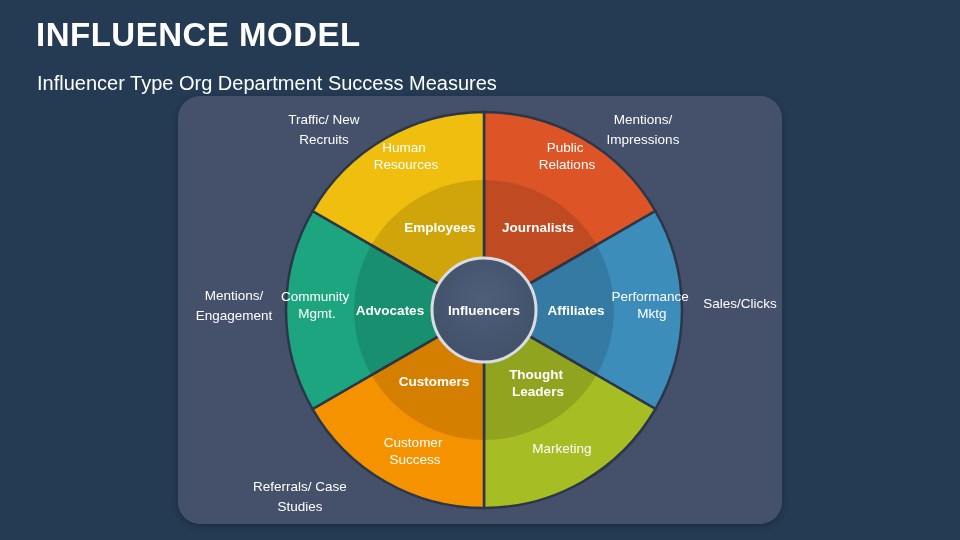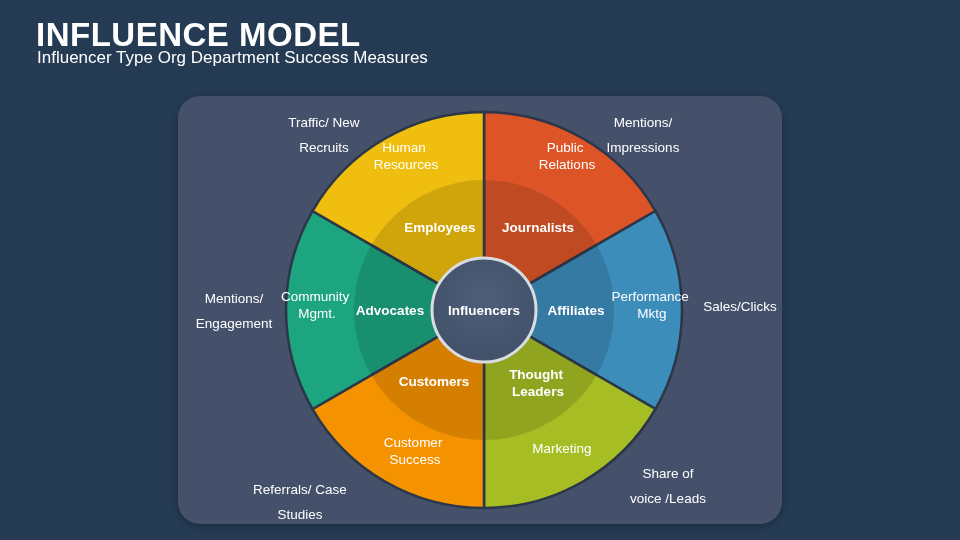--- a/index.html
+++ b/index.html
@@ -10,43 +10,43 @@
     overflow:hidden;
     position:relative;
   }
 
   .title{
     position:absolute;left:36px;top:16px;
     font-size:33px;font-weight:bold;color:#ffffff;
     letter-spacing:0.5px;
   }
   .subtitle{
-    position:absolute;left:37px;top:48px;
-    font-size:17px;font-weight:normal;color:#ffffff;
+    position:absolute;left:37px;top:72px;
+    font-size:20px;font-weight:normal;color:#ffffff;
   }
 
   .panel{
     position:absolute;left:178px;top:96px;
     width:604px;height:428px;
     background:#45516a;
     border-radius:22px;
     box-shadow:0 2px 6px rgba(0,0,0,0.25);
   }
 
   .wheel-wrap{
     position:absolute;left:178px;top:96px;
     width:604px;height:428px;
   }
   .wheel-svg{display:block;width:604px;height:428px;}
 
   .outer-label{
     position:absolute;
     color:#ffffff;
     font-size:13.5px;
-    line-height:25px;
+    line-height:20px;
     text-align:center;
     font-weight:normal;
     white-space:pre-line;
     pointer-events:none;
   }
 </style>
 </head>
 <body>
 
 <div class="title">INFLUENCE MODEL</div>
@@ -140,21 +140,19 @@
   </svg>
 
   <div class="outer-label" style="left:76px;top:14px;width:140px;">Traffic/ New
 Recruits</div>
 
   <div class="outer-label" style="left:390px;top:14px;width:150px;">Mentions/
 Impressions</div>
 
   <div class="outer-label" style="left:512px;top:198px;width:100px;">Sales/Clicks</div>
 
-  <div class="outer-label" style="left:420px;top:365px;width:140px;">Share of
-voice /Leads</div>
 
   <div class="outer-label" style="left:42px;top:365px;width:160px;margin-top:16px;">Referrals/ Case
 Studies</div>
 
   <div class="outer-label" style="left:-4px;top:190px;width:120px;">Mentions/
 Engagement</div>
 </div>
 
 </body></html>

